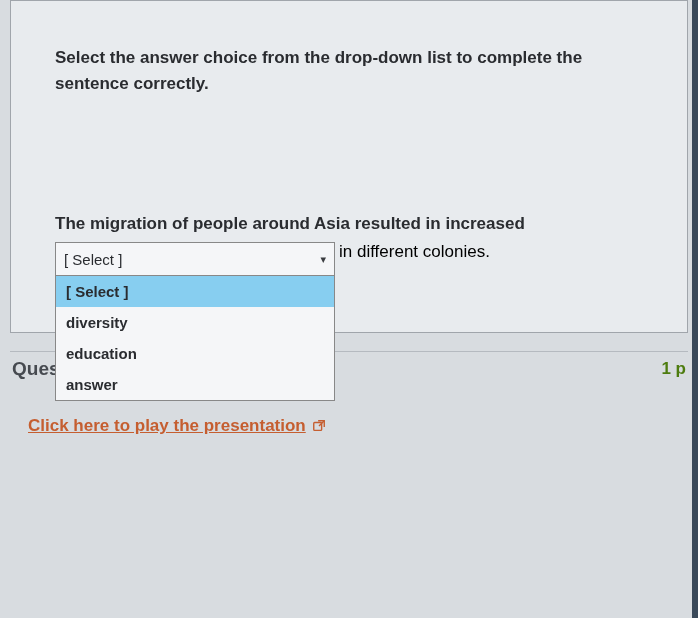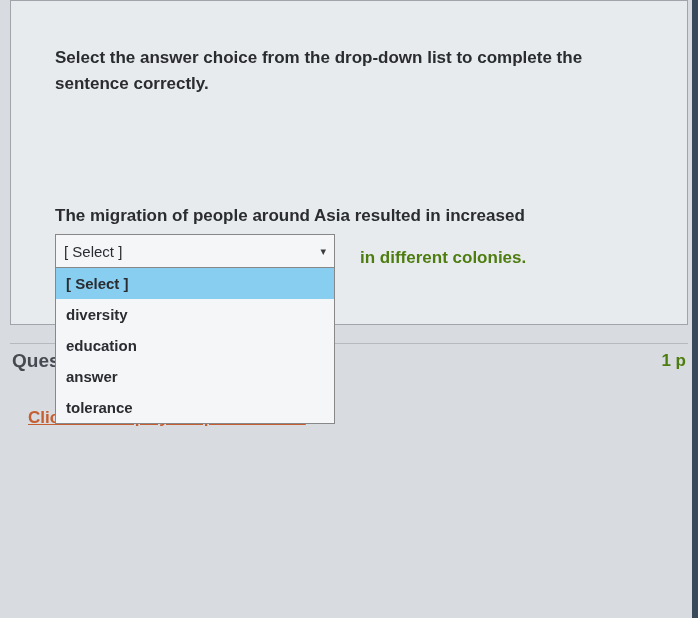--- a/index.html
+++ b/index.html
@@ -34,48 +34,49 @@
     }
     .content-area {
       padding: 90px 28px 40px 28px;
       position: relative;
     }
     .sentence-line {
       color: #2a2c30;
       font-size: 17px;
       font-weight: 600;
       margin-bottom: 8px;
+      margin-top: 8px;
     }
     .dropdown-row {
       display: flex;
-      align-items: flex-end;
-      gap: 25px;
+      align-items: flex-start;
+      gap: 4px;
       position: relative;
     }
     .dropdown-select {
       width: 280px;
       height: 34px;
       border: 1px solid #888;
       background: #f5f6f8;
       padding: 4px 8px;
       font-size: 15px;
       color: #2a2c30;
       display: flex;
       align-items: center;
       justify-content: space-between;
       cursor: pointer;
     }
     .dropdown-caret {
       font-size: 11px;
       color: #3a3c40;
     }
     .after-text {
-      color: #4d7c0f;
+      color: #000000;
       font-size: 17px;
-      font-weight: 700;
+      font-weight: 400;
     }
     .dropdown-list {
       position: absolute;
       top: 33px;
       left: 0;
       width: 280px;
       background: #f5f6f8;
       border: 1px solid #888;
       z-index: 10;
     }
@@ -148,21 +149,20 @@
       <div class="dropdown-select">
         <span>[ Select ]</span>
         <span class="dropdown-caret">▾</span>
       </div>
       <span class="after-text"> in different colonies.</span>
       <div class="dropdown-list">
         <div class="dropdown-option highlighted">[ Select ]</div>
         <div class="dropdown-option">diversity</div>
         <div class="dropdown-option">education</div>
         <div class="dropdown-option">answer</div>
-        <div class="dropdown-option">tolerance</div>
       </div>
     </div>
   </div>
 </div>
 
 <div class="question-footer">
   <div class="question-label">Question 3</div>
   <div class="points-label">1 p</div>
 </div>
 

